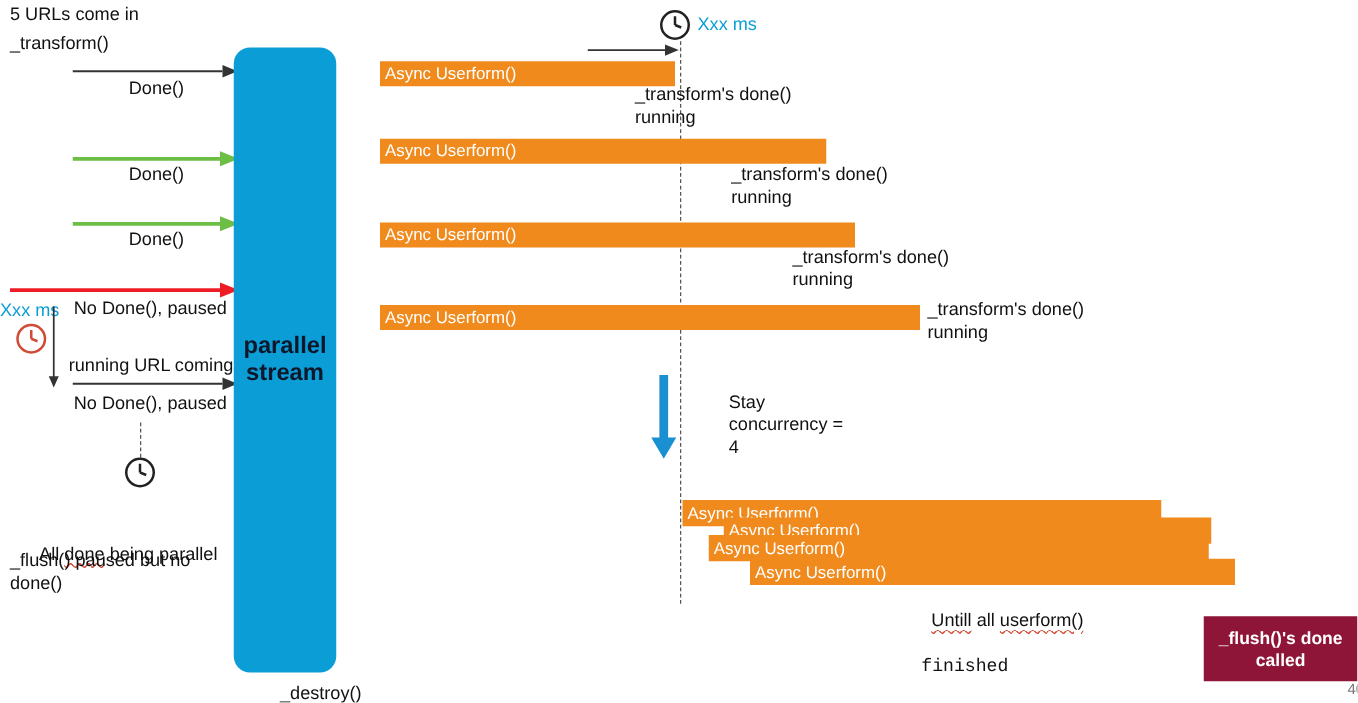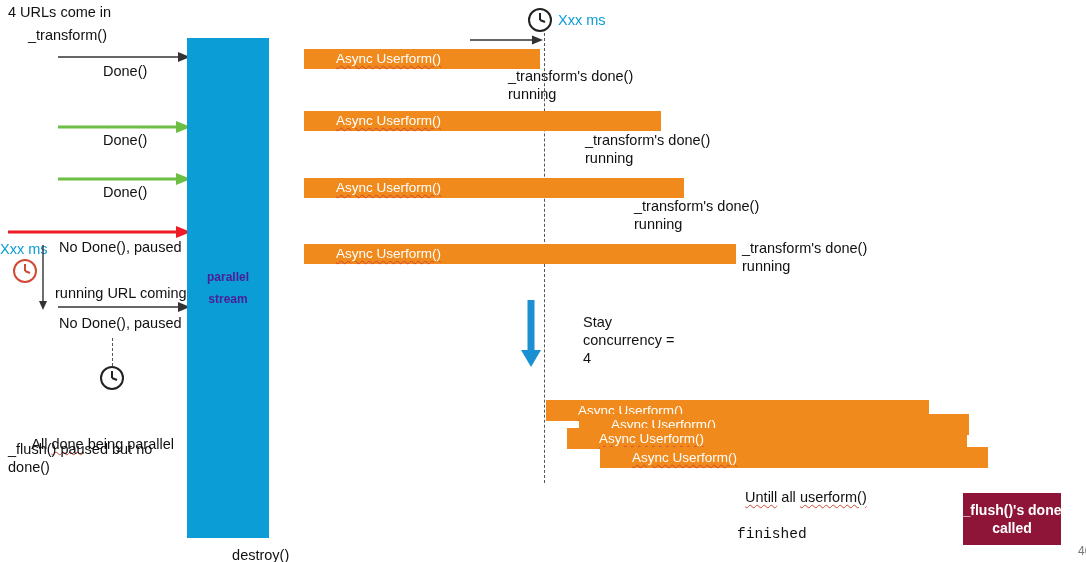--- a/index.html
+++ b/index.html
@@ -17,31 +17,32 @@
     background:#f08a1c;
     color:#ffffff;
     font-size:13.5px;
     line-height:1;
     display:flex;
     align-items:center;
     padding-left:4px;
     box-sizing:border-box;
     white-space:nowrap;
   }
-  .bar span{ text-decoration:underline; text-decoration-color:#d04a36; text-decoration-style:wavy; text-decoration-thickness:1px; text-underline-offset:2px;margin-left:28px;}
+  .bar span{ text-decoration-color:#d04a36; text-decoration-style:wavy; text-decoration-thickness:1px; text-underline-offset:2px;}
   .stream{
     background:#0b9dd6;
-    color:#4c1d95;
+    color:#0f172a;
     font-weight:bold;
-    font-size:12px;
+    font-size:19px;
     display:flex;
     flex-direction:column;
     align-items:center;
     justify-content:center;
     line-height:22px;
+    border-radius:13px;
   }
   .vline{
     border-left:1px dashed #555;
   }
   .redbox{
     background:#8e1538;
     color:#fff;
     font-weight:bold;
     font-size:14px;
     display:flex;
@@ -50,22 +51,22 @@
     text-align:center;
     line-height:18px;
   }
   .wavy{ text-decoration:underline; text-decoration-color:#d04a36; text-decoration-style:wavy; text-decoration-thickness:1px; text-underline-offset:2px;}
   .pagenum{font-size:12px;color:#777;margin-left:24px;}
   svg{display:block;}
 </style>
 </head>
 <body>
 
-<div class="abs txt" style="left:8px;top:3px;">4 URLs come in</div>
-<div class="abs txt" style="left:8px;top:26px;margin-left:20px;">_transform()</div>
+<div class="abs txt" style="left:8px;top:3px;">5 URLs come in</div>
+<div class="abs txt" style="left:8px;top:26px;">_transform()</div>
 
 <svg class="abs" style="left:58px;top:50px;" width="134" height="14">
   <line x1="0" y1="7" x2="120" y2="7" stroke="#333" stroke-width="1.6"></line>
   <polygon points="120,2 132,7 120,12" fill="#333"></polygon>
 </svg>
 <div class="abs txt" style="left:103px;top:62px;">Done()</div>
 
 <svg class="abs" style="left:58px;top:120px;" width="134" height="14">
   <line x1="0" y1="7" x2="120" y2="7" stroke="#6cbe45" stroke-width="3"></line>
   <polygon points="118,1 133,7 118,13" fill="#6cbe45"></polygon>
@@ -177,18 +178,18 @@
 </div>
 <div class="abs bar" style="left:600px;top:447px;width:388px;height:21px;">
   <span>Async Userform()</span>
 </div>
 
 <div class="abs txt" style="left:737px;top:470px;">
   <span class="wavy">Untill</span><span> all </span><span class="wavy">userform()</span>
   <div style="margin-top:1px;font-family:Liberation Mono, monospace;">finished</div>
 </div>
 
-<div class="abs redbox" style="left:963px;top:493px;width:98px;height:52px;">
+<div class="abs redbox" style="left:963px;top:493px;width:123px;height:52px;">
   <div style="white-space:pre;">_flush()'s done
 called</div>
 </div>
 
 <div class="abs pagenum" style="left:1054px;top:544px;">40</div>
 
 </body></html>

